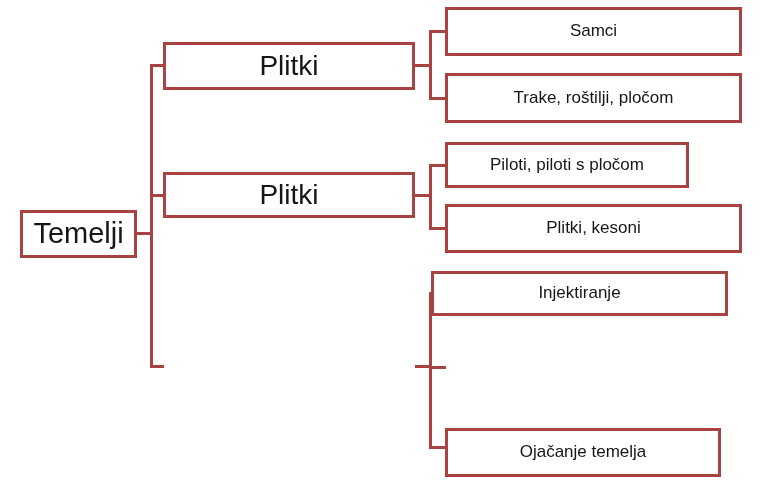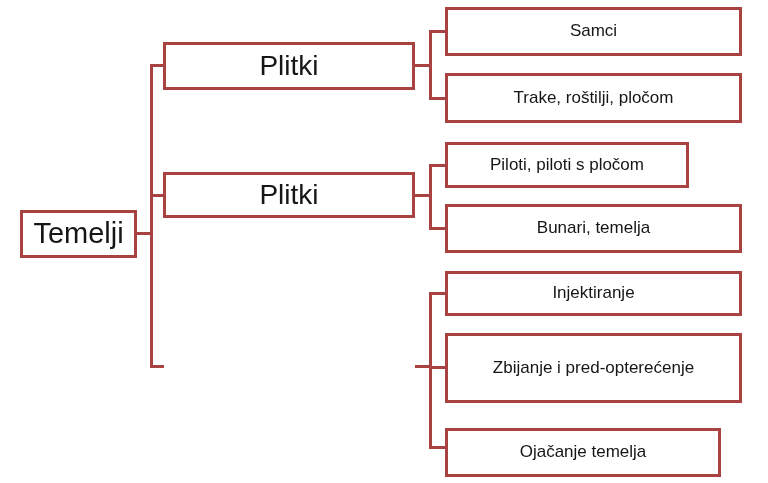--- a/index.html
+++ b/index.html
@@ -70,19 +70,18 @@
 
   <div class="box fs-root" style="left:20px; top:210px; width:117px; height:48px;">Temelji</div>
 
   <div class="box fs-branch" style="left:163px; top:42px; width:252px; height:48px;">Plitki</div>
   <div class="box fs-branch" style="left:163px; top:172px; width:252px; height:46px;">Plitki</div>
 
   <div class="box fs-leaf" style="left:445px; top:7px; width:297px; height:49px;">Samci</div>
   <div class="box fs-leaf" style="left:445px; top:73px; width:297px; height:50px;">Trake, roštilji, pločom</div>
 
   <div class="box fs-leaf" style="left:445px; top:142px; width:244px; height:46px;">Piloti, piloti s pločom</div>
-  <div class="box fs-leaf" style="left:445px; top:204px; width:297px; height:49px;">Bunari, temelja</div>
+  <div class="box fs-leaf" style="left:445px; top:204px; width:297px; height:49px;">Plitki, kesoni</div>
 
-  <div class="box fs-leaf" style="left:445px; top:271px; width:297px; height:45px;">Injektiranje</div>
-  <div class="box fs-leaf" style="left:445px; top:333px; width:297px; height:70px;">Zbijanje i pred-opterećenje</div>
+  <div class="box fs-leaf" style="left:431px; top:271px; width:297px; height:45px;">Injektiranje</div>
   <div class="box fs-leaf" style="left:445px; top:428px; width:276px; height:49px;">Ojačanje temelja</div>
 
 </div>
 
 </body></html>

